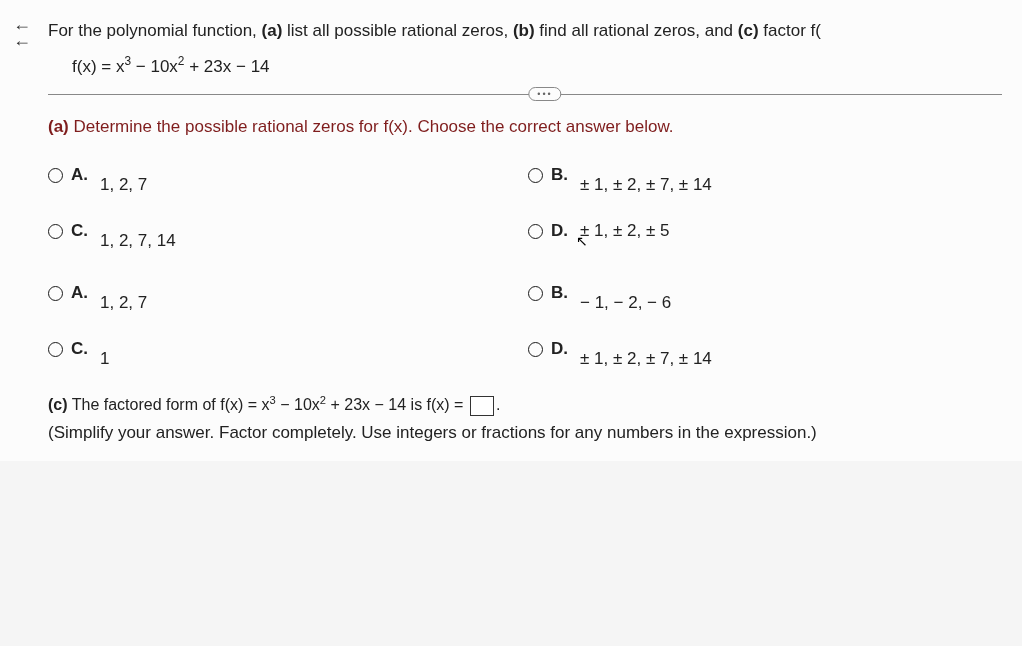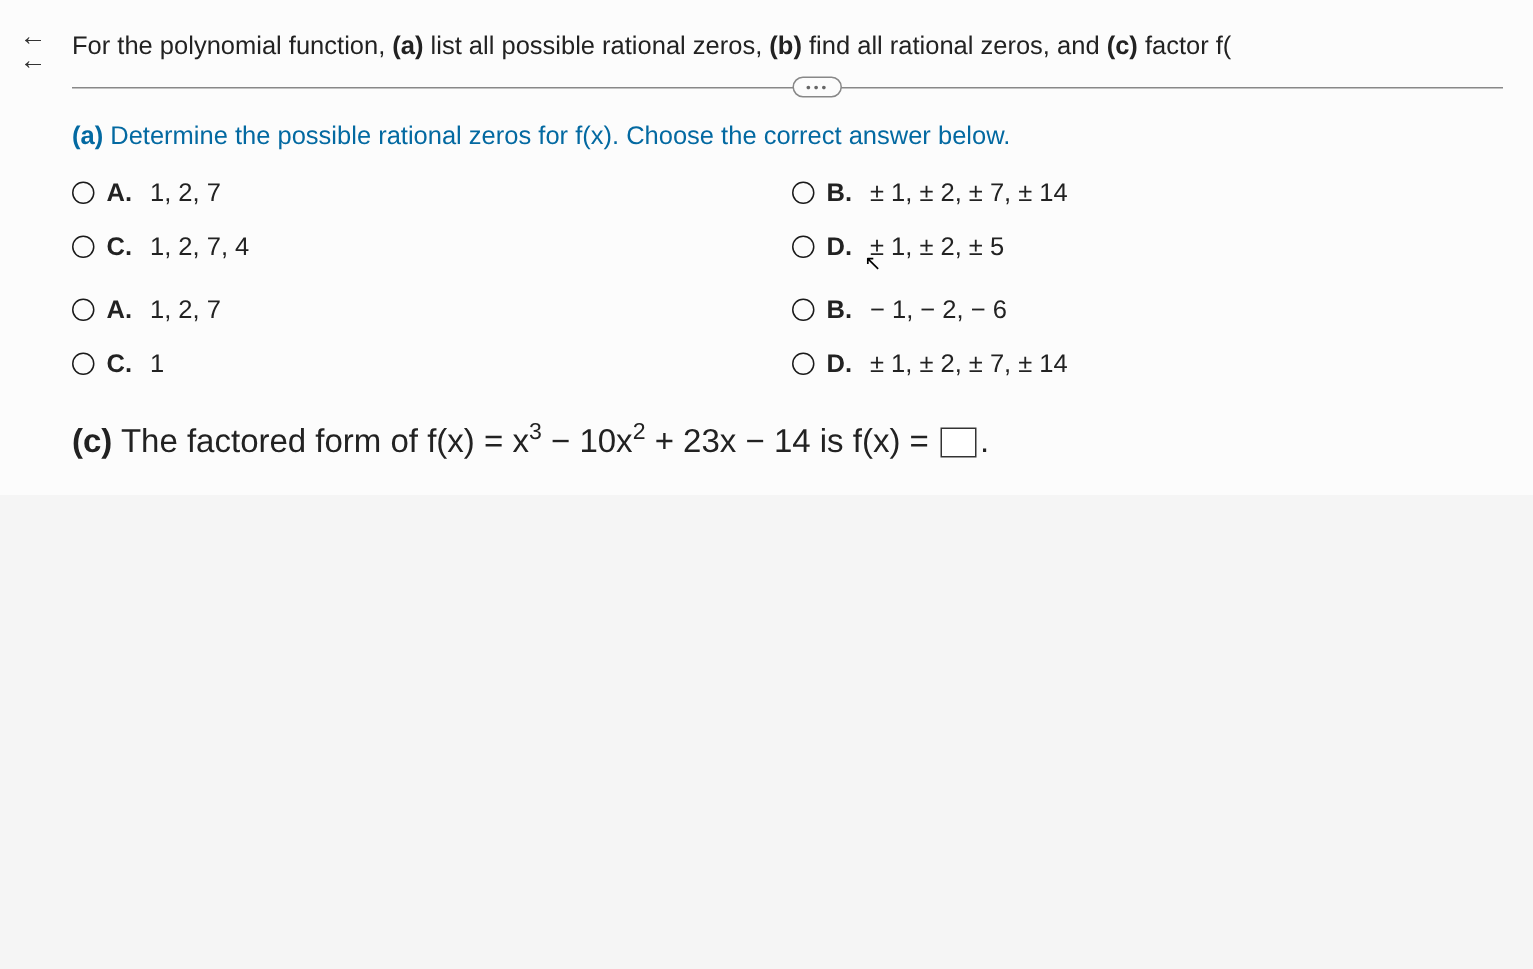--- a/index.html
+++ b/index.html
@@ -74,21 +74,21 @@
       font-size: 9px;
       letter-spacing: 2px;
       padding: 1px 8px;
       color: #666;
     }
     .question-block {
       margin-bottom: 22px;
     }
     .question-text {
       font-size: 17px;
-      color: #0369a1;
+      color: #7f1d1d;
       margin-bottom: 18px;
     }
     .choices {
       display: grid;
       grid-template-columns: 1fr 1fr;
       row-gap: 16px;
       column-gap: 40px;
       width: 920px;
     }
     .choice {
@@ -105,33 +105,34 @@
       border-radius: 50%;
       flex-shrink: 0;
       display: inline-block;
     }
     .choice-label {
       font-weight: bold;
       margin-right: 4px;
     }
     .choice-text {
       white-space: nowrap;
+      margin-top: 20px;
     }
     .cursor-overlay {
       position: relative;
     }
     .cursor {
       position: absolute;
       left: -4px;
       top: 12px;
       font-size: 14px;
       color: #000;
     }
     .part-c {
-      font-size: 22px;
+      font-size: 16px;
       color: #222;
       line-height: 1.7;
       margin-top: 20px;
     }
     .blank-box {
       display: inline-block;
       width: 24px;
       height: 20px;
       border: 1px solid #333;
       background: #fff;
@@ -152,20 +153,23 @@
   <span class="arrow">←</span>
   <span class="arrow">←</span>
 </div>
 
 <div class="page">
 
   <div class="prompt">
     <span>For the polynomial function, </span><span class="b">(a)</span><span> list all possible rational zeros, </span><span class="b">(b)</span><span> find all rational zeros, and </span><span class="b">(c)</span><span> factor f(</span>
   </div>
 
+  <div class="equation">
+    <span>f(x) = x</span><sup>3</sup><span> − 10x</span><sup>2</sup><span> + 23x − 14</span>
+  </div>
 
   <div class="divider-wrap">
     <hr class="divider-line">
     <span class="divider-handle">•••</span>
   </div>
 
   <div class="question-block">
     <div class="question-text">
       <span class="b">(a)</span><span> Determine the possible rational zeros for f(x). Choose the correct answer below.</span>
     </div>
@@ -176,21 +180,21 @@
         <span class="choice-text">1, 2, 7</span>
       </div>
       <div class="choice">
         <span class="radio"></span>
         <span class="choice-label">B.</span>
         <span class="choice-text">± 1, ± 2, ± 7, ± 14</span>
       </div>
       <div class="choice">
         <span class="radio"></span>
         <span class="choice-label">C.</span>
-        <span class="choice-text">1, 2, 7, 4</span>
+        <span class="choice-text">1, 2, 7, 14</span>
       </div>
       <div class="choice cursor-overlay">
         <span class="radio"></span>
         <span class="choice-label">D.</span>
         <span style="position:relative;">
           <span class="cursor">↖</span>
           <span class="choice-text">± 1, ± 2, ± 5</span>
         </span>
       </div>
     </div>
@@ -217,14 +221,15 @@
         <span class="radio"></span>
         <span class="choice-label">D.</span>
         <span class="choice-text">± 1, ± 2, ± 7, ± 14</span>
       </div>
     </div>
   </div>
 
   <div class="part-c">
     <span class="b">(c)</span><span> The factored form of f(x) = x</span><sup>3</sup><span> − 10x</span><sup>2</sup><span> + 23x − 14 is f(x) = </span><span class="blank-box"></span><span>.</span>
   </div>
+  <div class="simplify">(Simplify your answer. Factor completely. Use integers or fractions for any numbers in the expression.)</div>
 
 </div>
 
 </body></html>

